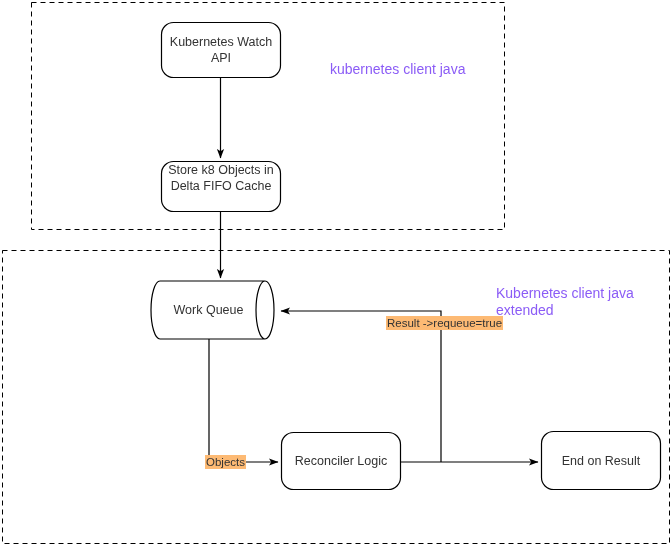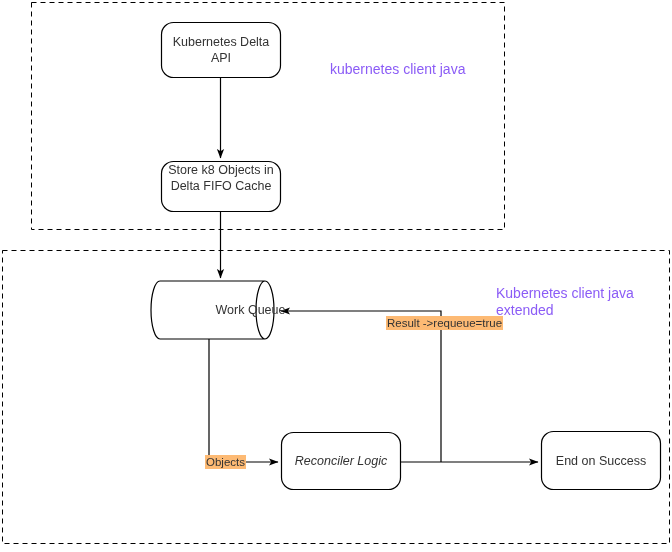--- a/index.html
+++ b/index.html
@@ -88,31 +88,31 @@
 
     <path d="M220.5,212 L220.5,278" fill="none" stroke="#000000" stroke-width="1.2" marker-end="url(#arrowhead)"></path>
 
     <path d="M209,339 L209,462 L278,462" fill="none" stroke="#000000" stroke-width="1.2" marker-end="url(#arrowhead)"></path>
 
     <path d="M401,462 L538,462" fill="none" stroke="#000000" stroke-width="1.2" marker-end="url(#arrowhead)"></path>
 
     <path d="M441,462 L441,311 L281,311" fill="none" stroke="#000000" stroke-width="1.2" marker-end="url(#arrowhead)"></path>
   </svg>
 
-  <div class="node-label" style="left:161px; top:22px; width:120px; height:56px;">Kubernetes Delta
+  <div class="node-label" style="left:161px; top:22px; width:120px; height:56px;">Kubernetes Watch
 API</div>
 
   <div class="node-label" style="left:161px; top:161px; width:120px; height:33px;">Store k8 Objects in
 Delta FIFO Cache</div>
 
-  <div class="node-label" style="left:151px; top:281px; width:115px; height:58px;padding-left:42px;">Work Queue</div>
+  <div class="node-label" style="left:151px; top:281px; width:115px; height:58px;">Work Queue</div>
 
-  <div class="node-label" style="left:281px; top:432px; width:120px; height:58px;font-style:italic;">Reconciler Logic</div>
+  <div class="node-label" style="left:281px; top:432px; width:120px; height:58px;">Reconciler Logic</div>
 
-  <div class="node-label" style="left:541px; top:431px; width:120px; height:59px;">End on Success</div>
+  <div class="node-label" style="left:541px; top:431px; width:120px; height:59px;">End on Result</div>
 
   <div class="group-label" style="left:330px; top:61px; width:160px;">kubernetes client java</div>
 
   <div class="group-label" style="left:496px; top:285px; width:160px;">Kubernetes client java
 extended</div>
 
   <div class="edge-label" style="left:205px; top:455px;">Objects</div>
 
 
   <div class="edge-label" style="left:386px; top:316px;">Result -&gt;requeue=true</div>

